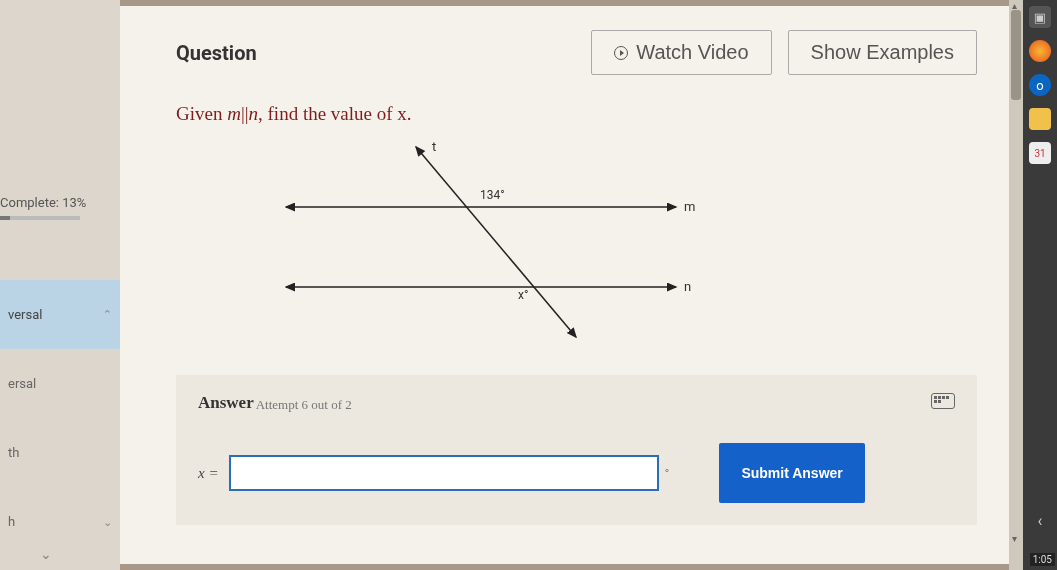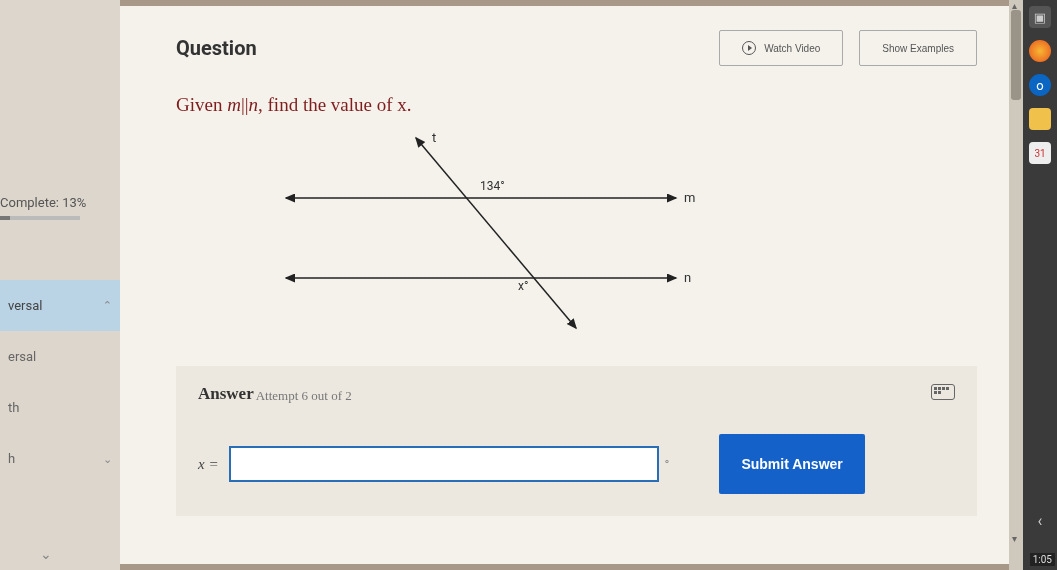--- a/index.html
+++ b/index.html
@@ -37,21 +37,21 @@
     width: 80px;
   }
   .progress-fill {
     height: 4px;
     background: #777;
     width: 13%;
   }
   .nav-item {
     font-size: 13px;
     color: #666;
-    padding: 18px 8px;
+    padding: 27px 8px;
     cursor: pointer;
     display: flex;
     align-items: center;
     justify-content: space-between;
   }
   .nav-item.active {
     background: #bad4e6;
     color: #444;
   }
   .nav-bottom {
@@ -82,21 +82,21 @@
     color: #333;
   }
   .header-buttons {
     display: flex;
     gap: 16px;
   }
   .hbtn {
     border: 1px solid #aaa;
     background: #f5f2ec;
     padding: 10px 22px;
-    font-size: 10px;
+    font-size: 20px;
     color: #555;
     cursor: pointer;
     display: flex;
     align-items: center;
     gap: 8px;
     border-radius: 2px;
   }
   .play-icon {
     width: 14px; height: 14px;
     border: 1.5px solid #555;

